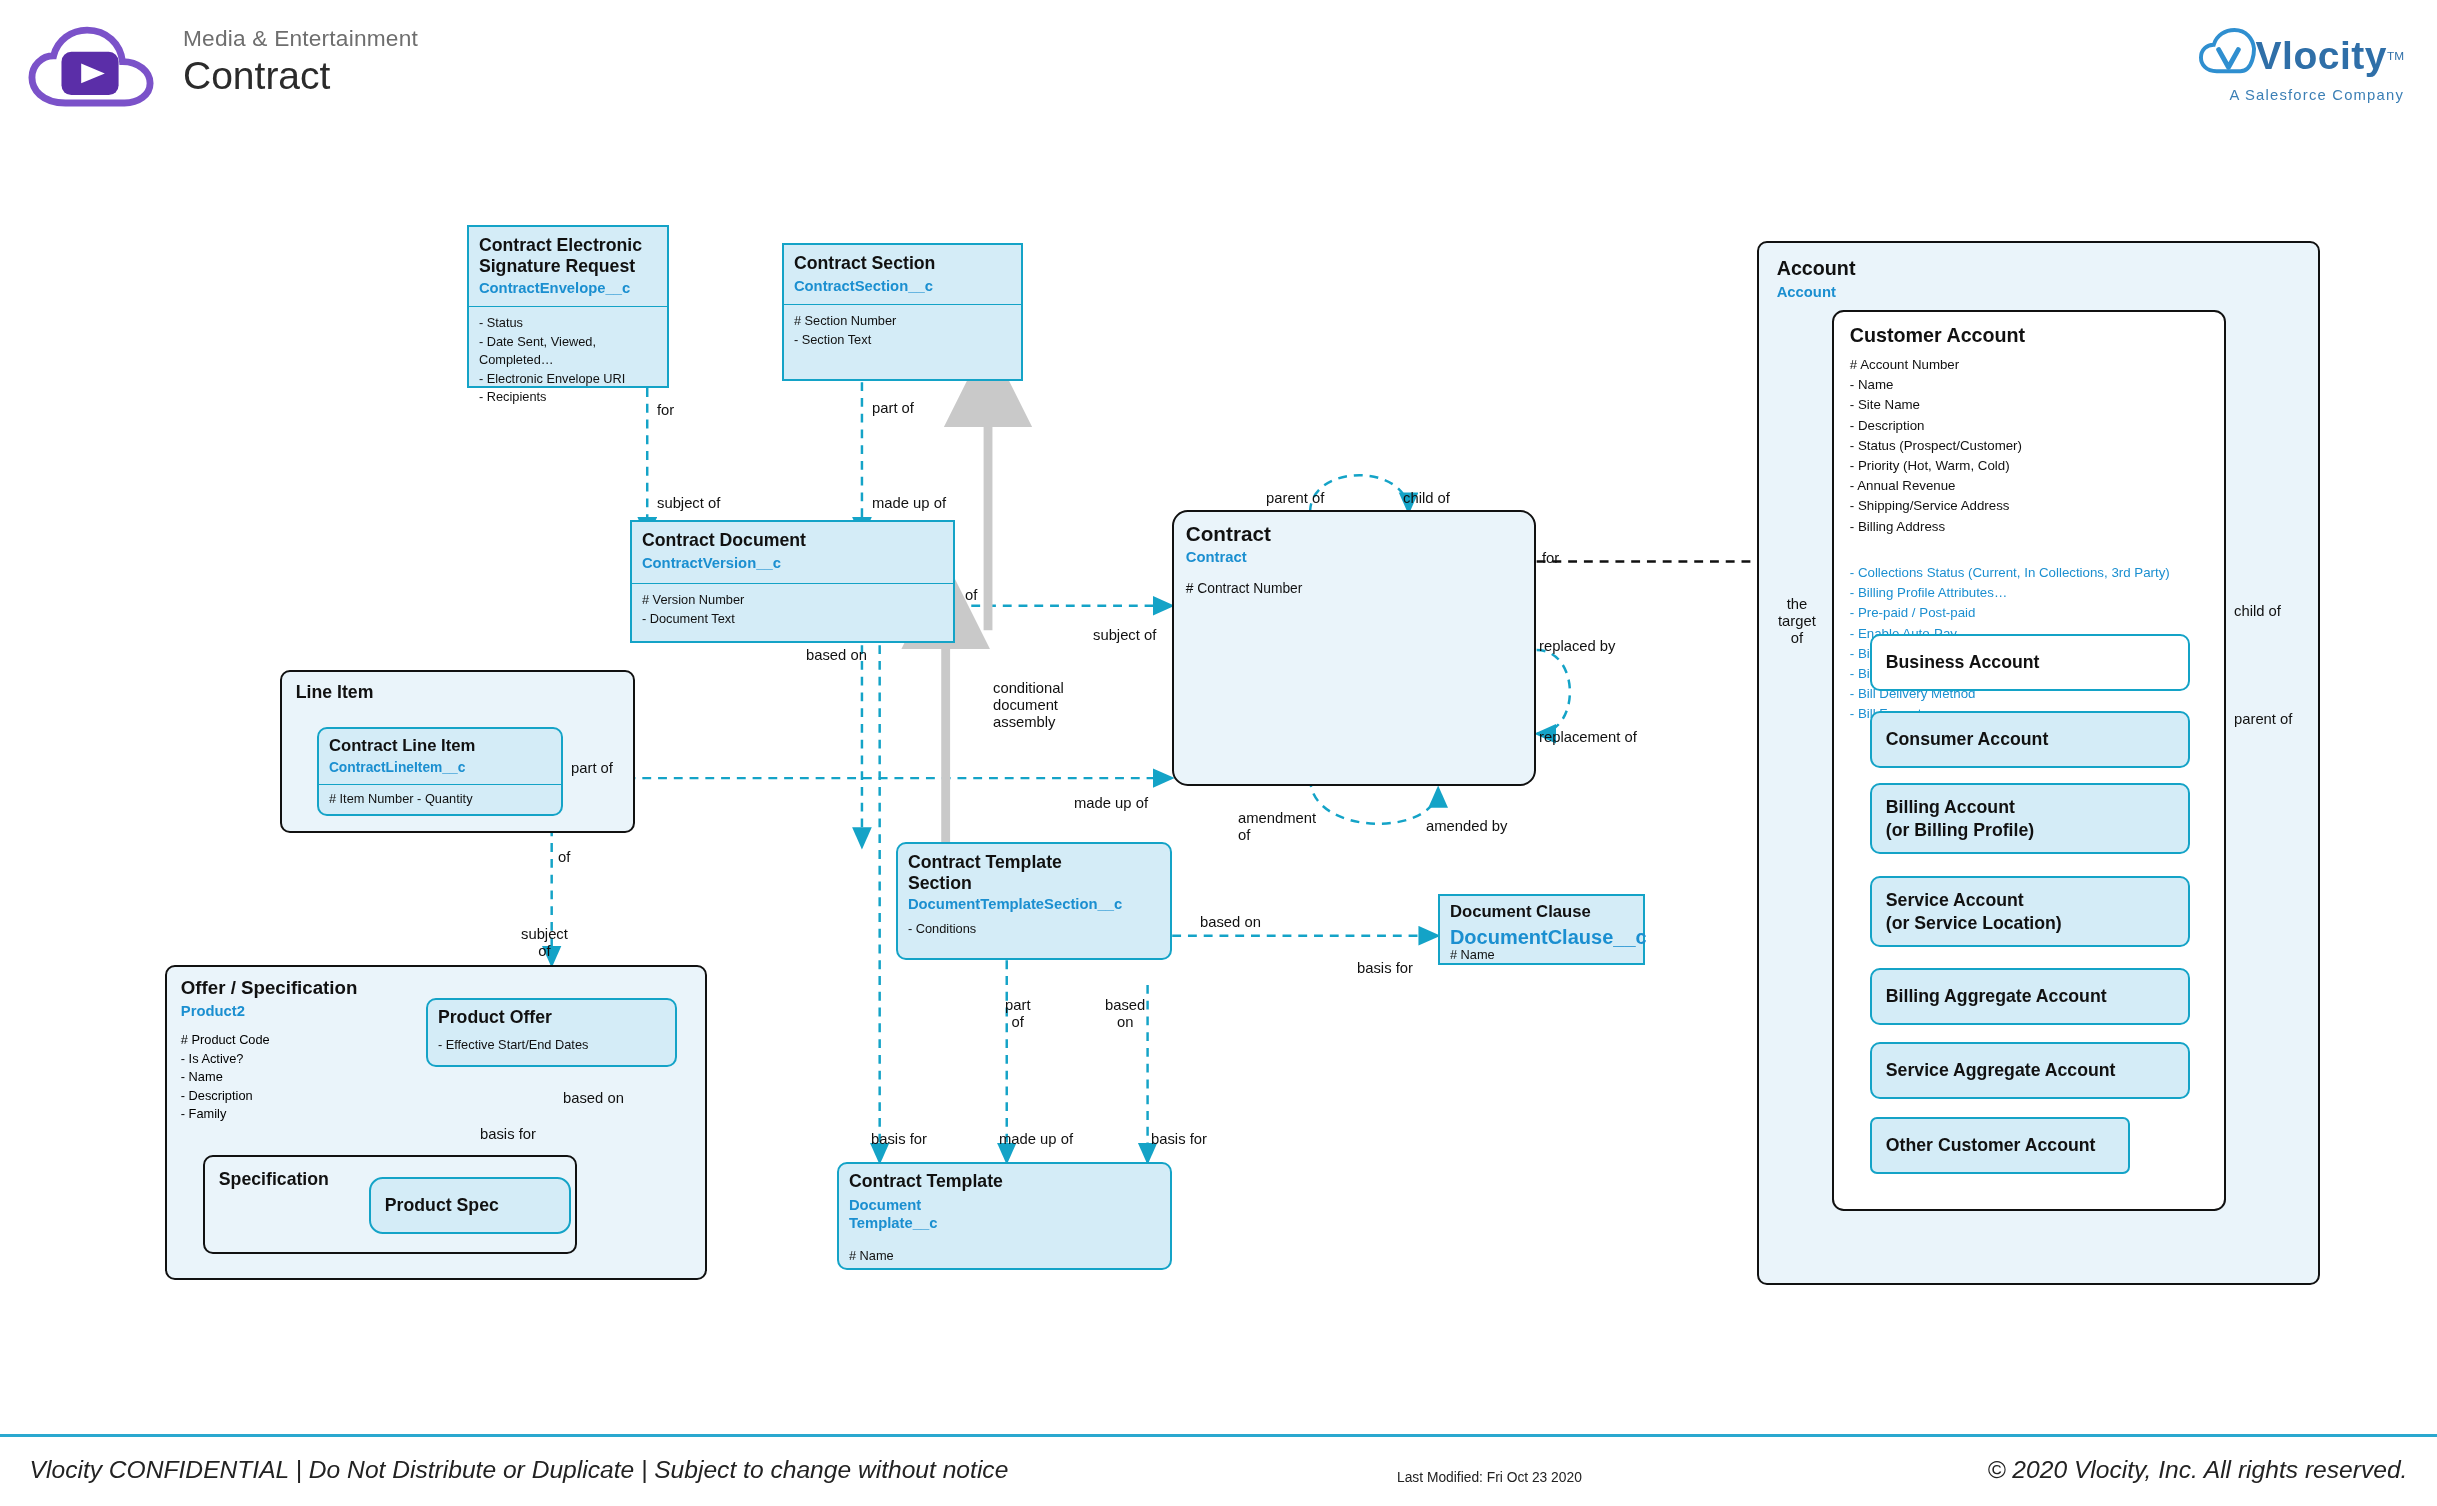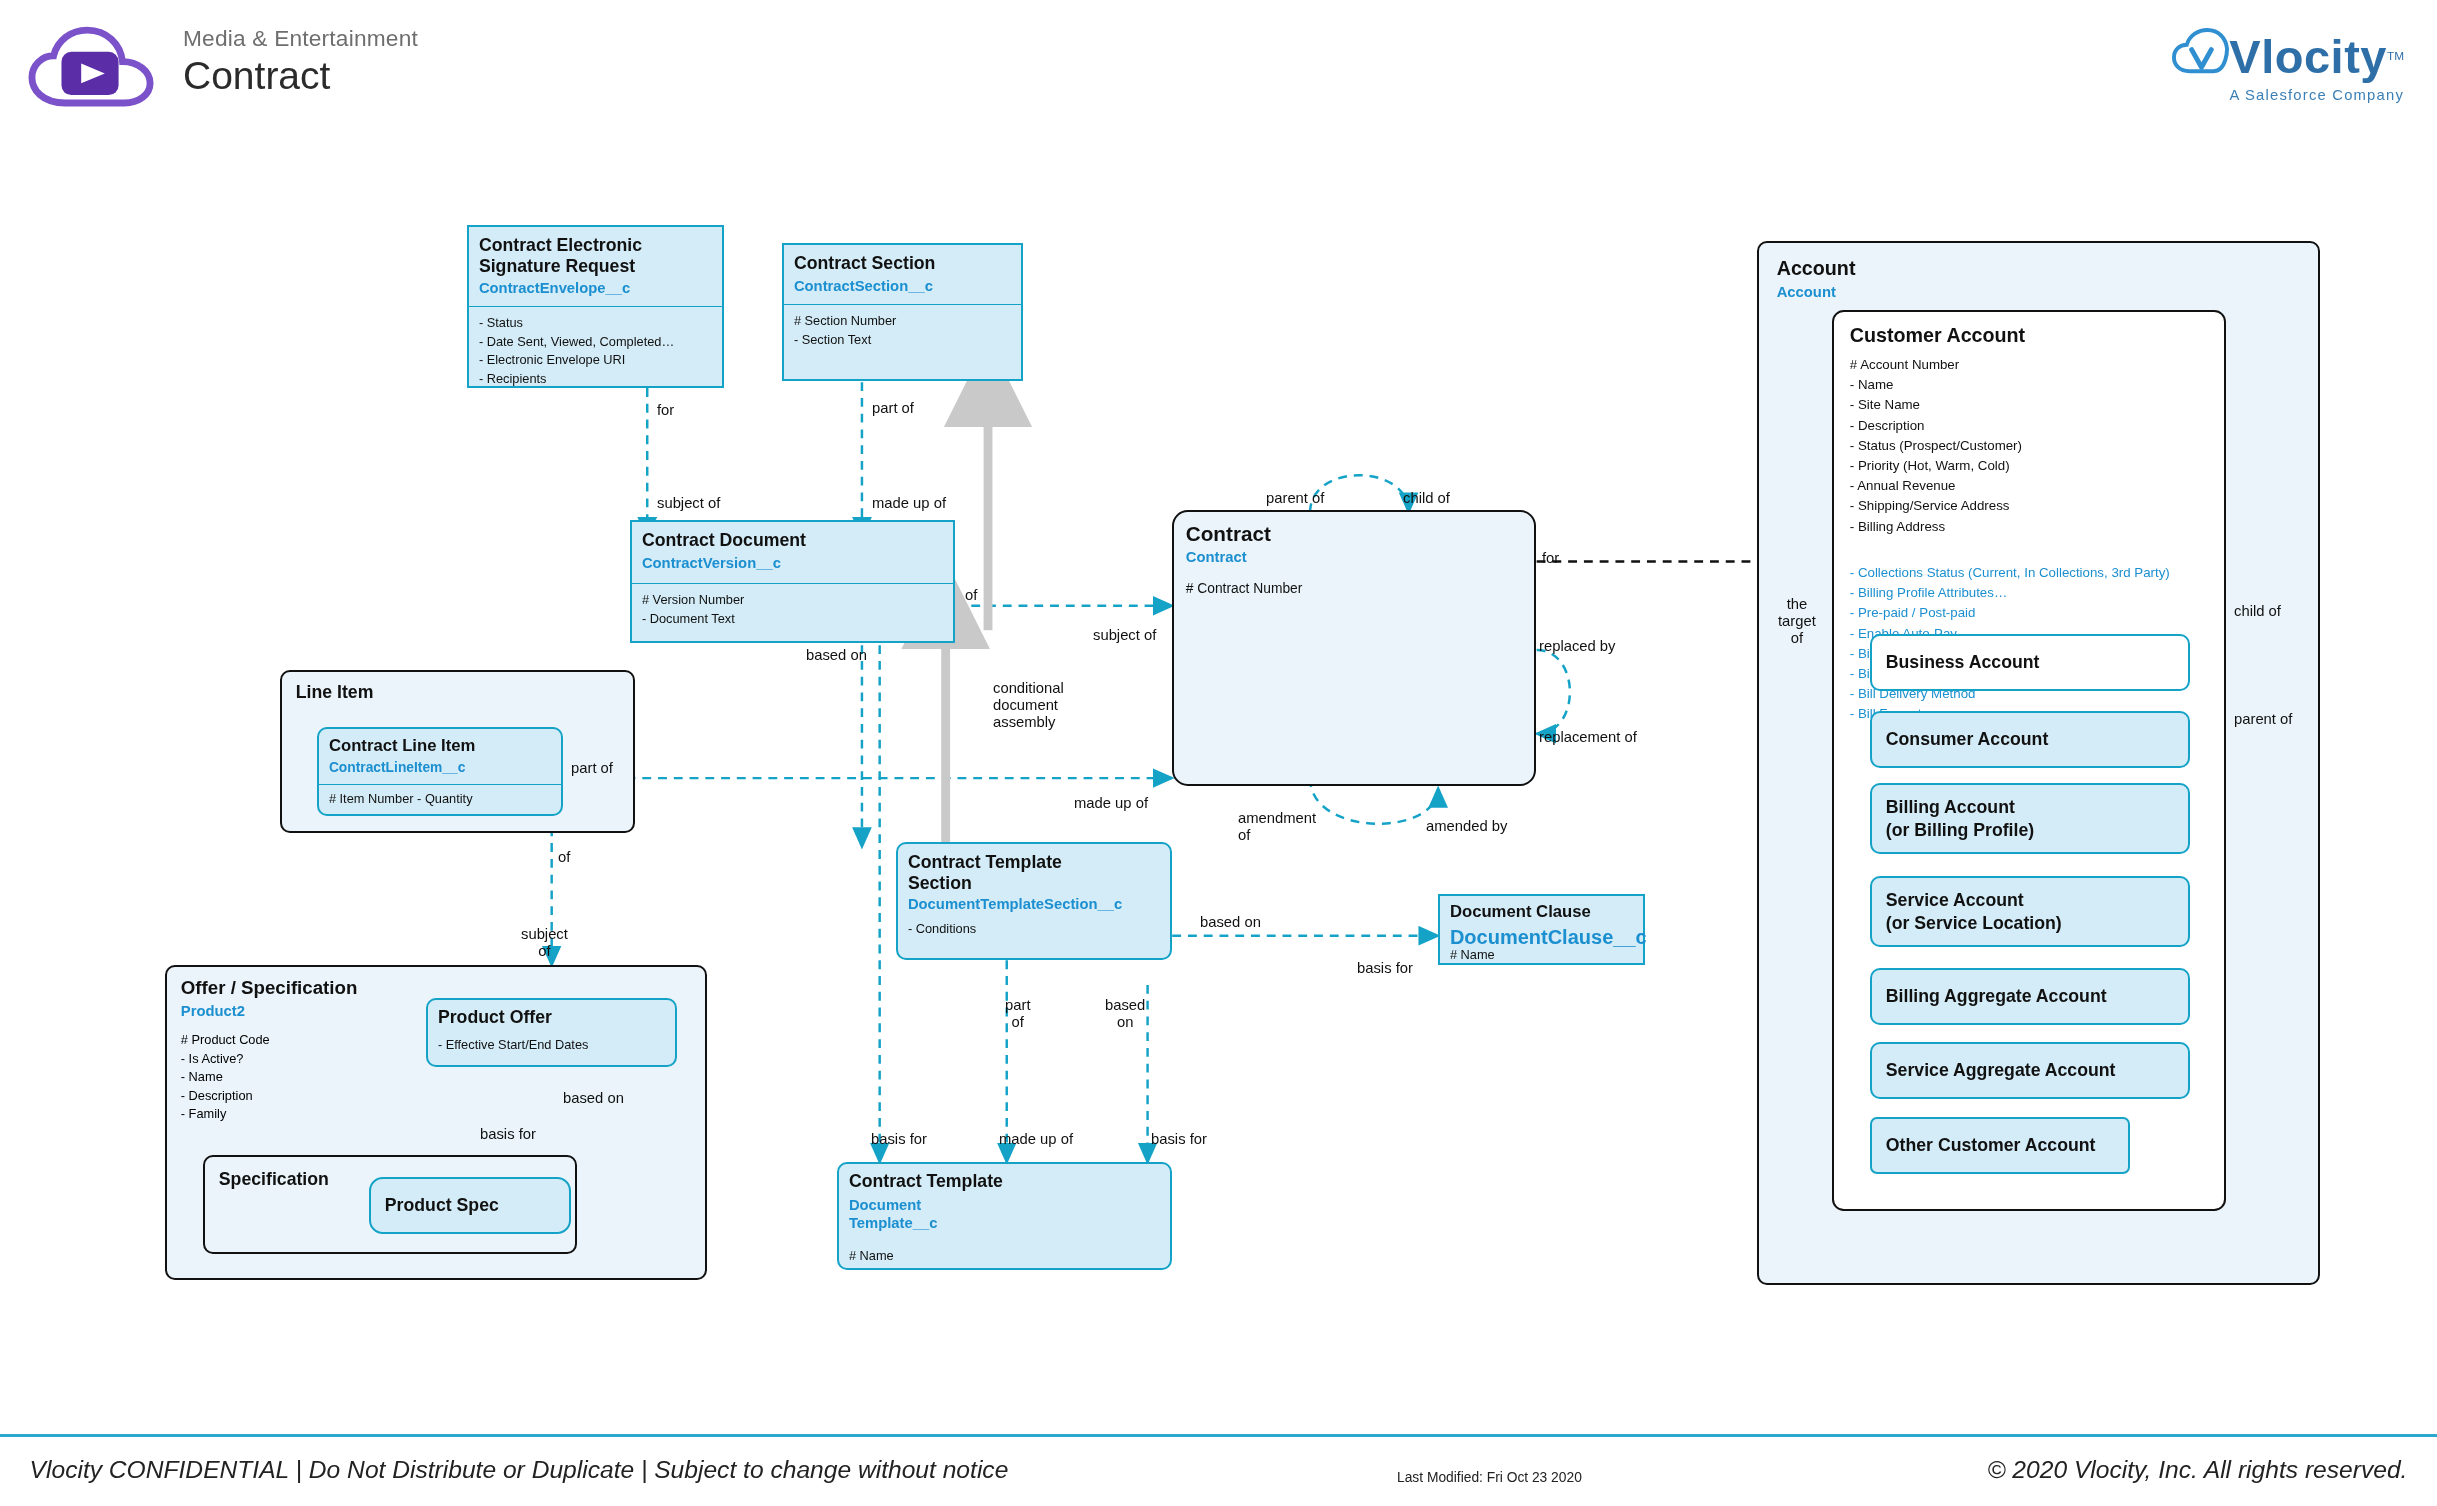--- a/index.html
+++ b/index.html
@@ -4,21 +4,21 @@
 <style>
   html,body{margin:0;padding:0;background:#ffffff;}
   body{width:2437px;height:1506px;position:relative;font-family:"Liberation Sans",sans-serif;color:#000;overflow:hidden;}
 
   
   #header{position:absolute;left:0;top:0;width:2437px;height:138px;}
   #logo-cloud{position:absolute;left:27.6px;top:25.6px;width:128px;height:89px;}
   #hdr-category{position:absolute;left:183px;top:24.6px;font-size:22.7px;color:#6e6e6e;letter-spacing:0.2px;}
   #hdr-title{position:absolute;left:183px;top:54px;font-size:39px;color:#2b2b2b;}
   #vlocity-logo{position:absolute;right:33px;top:27.6px;text-align:right;}
-  #vlocity-logo .vname{font-size:47px;font-weight:bold;color:#2f6fa8;letter-spacing:0.5px;text-align:center;}
+  #vlocity-logo .vname{font-size:39px;font-weight:bold;color:#2f6fa8;letter-spacing:0.5px;text-align:center;}
   #vlocity-logo .vsub{font-size:14.8px;color:#3b7fb5;letter-spacing:1.2px;margin-top:2px;}
   #vlocity-logo .tm{font-size:11.8px;vertical-align:super;color:#2f6fa8;}
 
   
   #footer-rule{position:absolute;left:0;top:1434px;width:2437px;height:3px;background:#2aa8cf;}
   #footer-left{position:absolute;left:29.6px;top:1456px;font-size:24.6px;font-style:italic;color:#222;}
   #footer-center{position:absolute;left:1397px;top:1470px;font-size:13.8px;font-weight:normal;color:#222;}
   #footer-right{position:absolute;right:29.6px;top:1456px;font-size:24.6px;font-style:italic;color:#222;}
 
   
@@ -116,21 +116,21 @@
     <path d="M1330,520 C1330,470 1430,470 1430,520" marker-end="url(#ar)"></path>
     <path d="M1560,660 C1605,660 1605,745 1560,745" marker-end="url(#ar)"></path>
     <path d="M1330,790 C1330,850 1460,850 1460,800" marker-end="url(#ar)"></path>
   </g>
 
   <g stroke="#111" stroke-width="2.5" fill="none" stroke-dasharray="9 7">
     <path d="M2230,630 C2275,630 2275,715 2230,715" marker-end="url(#ark)"></path>
   </g>
 </svg>
 
-<div class="node" style="left:467px;top:225px;width:257px;height:163px;">
+<div class="node" style="left:467px;top:225px;width:202px;height:163px;">
   <div class="ttl" style="position:absolute;left:9.9px;top:7.9px;font-size:17.7px;white-space:pre-line;line-height:1.18;">Contract Electronic
 Signature Request</div>
   <div class="api" style="position:absolute;left:9.9px;top:53px;font-size:14.8px;">ContractEnvelope__c</div>
   <div class="sep" style="position:absolute;left:0;right:0;top:79px;"></div>
   <div class="attrs" style="position:absolute;left:9.9px;top:87px;font-size:12.8px;white-space:pre-line;line-height:1.45;">- Status
 - Date Sent, Viewed, Completed…
 - Electronic Envelope URI
 - Recipients</div>
 </div>
 

